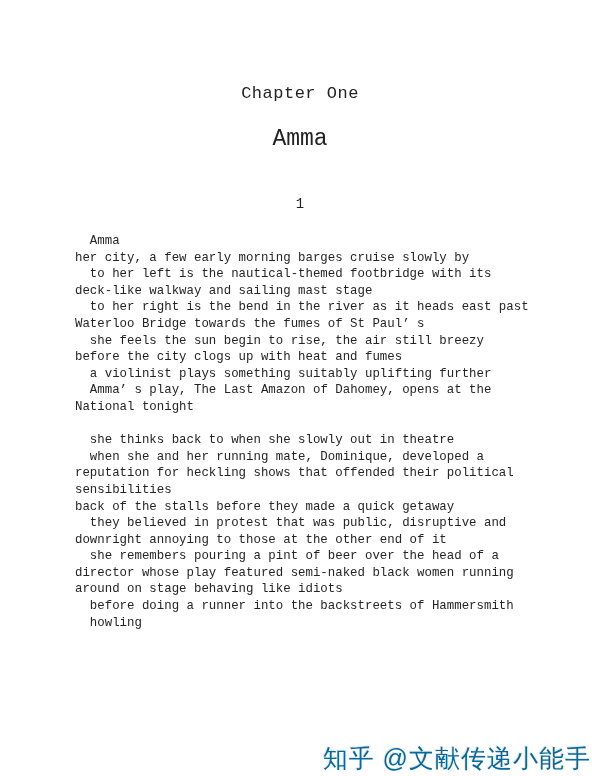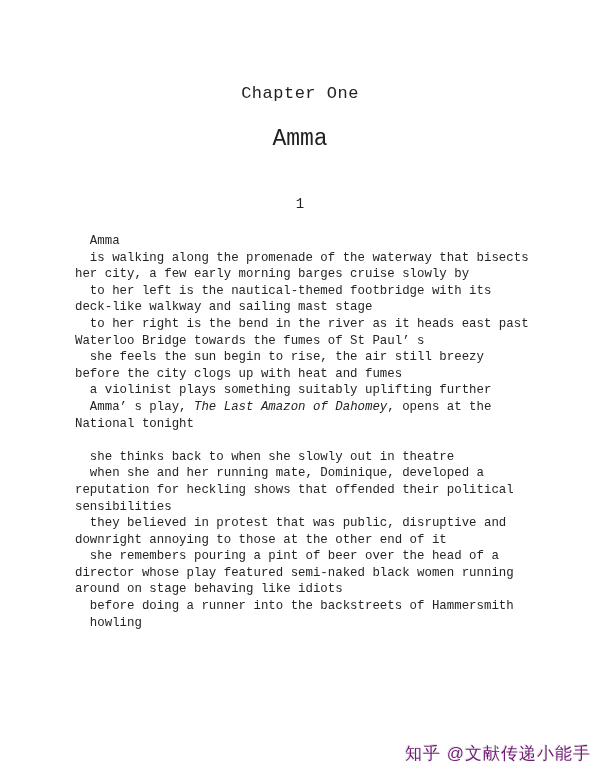--- a/index.html
+++ b/index.html
@@ -53,63 +53,62 @@
     width: 470px;
     font-size: 12.4px;
     line-height: 16.6px;
     color: #242424;
   }
   .body-text .line {
     white-space: pre;
     min-height: 16.6px;
   }
   .body-text .italic {
-    font-style: italic;
   }
   .watermark {
     position: absolute;
     top: 742px;
     right: 9px;
     font-family: "Liberation Sans", "DejaVu Sans", sans-serif;
-    font-size: 17px;
+    font-size: 25px;
     letter-spacing: 1px;
-    color: #701a75;
+    color: #0369a1;
     text-shadow: 1px 1px 0 #ffffff, -1px -1px 0 rgba(190,190,190,0.35);
     user-select: none;
   }
 </style>
 </head>
 <body>
 
 <div class="page">
 
   <div class="chapter-heading">Chapter One</div>
 
   <div class="chapter-title">Amma</div>
 
   <div class="section-number">1</div>
 
   <div class="body-text">
       <div class="line"><span>  Amma</span></div>
-      <div class="line"><span>  is walking along the promenade of the waterway that bisects</span></div>
       <div class="line"><span>her city, a few early morning barges cruise slowly by</span></div>
       <div class="line"><span>  to her left is the nautical-themed footbridge with its</span></div>
       <div class="line"><span>deck-like walkway and sailing mast stage</span></div>
       <div class="line"><span>  to her right is the bend in the river as it heads east past</span></div>
       <div class="line"><span>Waterloo Bridge towards the fumes of St Paul’ s</span></div>
       <div class="line"><span>  she feels the sun begin to rise, the air still breezy</span></div>
       <div class="line"><span>before the city clogs up with heat and fumes</span></div>
       <div class="line"><span>  a violinist plays something suitably uplifting further</span></div>
       <div class="line"><span>  Amma’ s play, </span><span class="italic">The Last Amazon of Dahomey</span><span>, opens at the</span></div>
       <div class="line"><span>National tonight</span></div>
       <div class="line">&nbsp;</div>
       <div class="line"><span>  she thinks back to when she slowly out in theatre</span></div>
       <div class="line"><span>  when she and her running mate, Dominique, developed a</span></div>
       <div class="line"><span>reputation for heckling shows that offended their political</span></div>
       <div class="line"><span>sensibilities</span></div>
+      <div class="line"><span>back of the stalls before they made a quick getaway</span></div>
       <div class="line"><span>  they believed in protest that was public, disruptive and</span></div>
       <div class="line"><span>downright annoying to those at the other end of it</span></div>
       <div class="line"><span>  she remembers pouring a pint of beer over the head of a</span></div>
       <div class="line"><span>director whose play featured semi-naked black women running</span></div>
       <div class="line"><span>around on stage behaving like idiots</span></div>
       <div class="line"><span>  before doing a runner into the backstreets of Hammersmith</span></div>
       <div class="line"><span>  howling</span></div>
     </div>
 
   <div class="watermark">知乎 @文献传递小能手</div>

